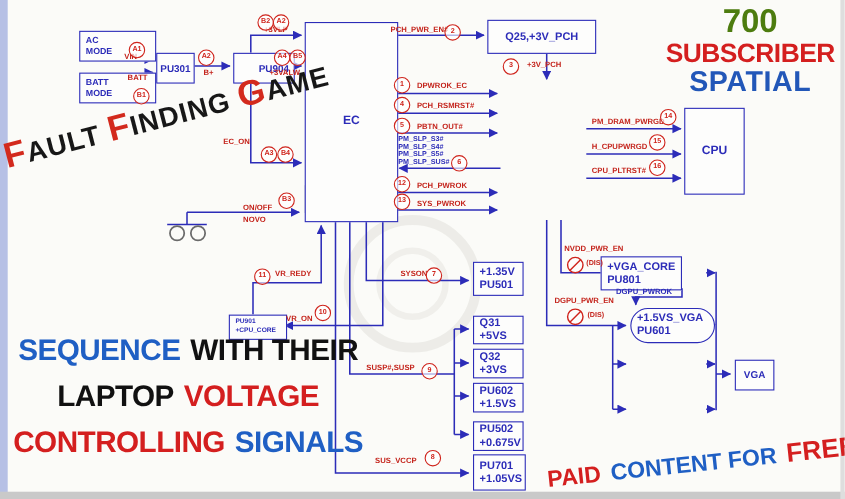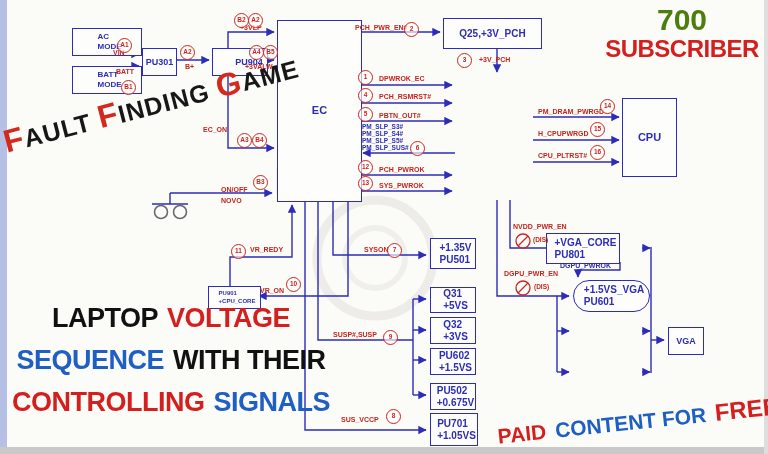--- a/index.html
+++ b/index.html
@@ -5,21 +5,21 @@
   html,body{margin:0;padding:0;background:#e8e8e8;}
   .screen{position:relative;width:768px;height:454px;background:#fbfbf8;overflow:hidden;
           font-family:"Liberation Sans",sans-serif;}
   .strip-left{position:absolute;left:0;top:0;width:7px;height:454px;background:#b6c0e5;}
   .strip-bottom{position:absolute;left:0;top:447px;width:768px;height:7px;background:#c9c9c9;}
   .strip-right{position:absolute;left:764px;top:0;width:4px;height:454px;background:#dedede;}
   .wires{position:absolute;left:0;top:0;}
   .box{position:absolute;border:1.6px solid #2c2cb8;background:#fdfdfc;color:#2c2cb8;
        font-weight:bold;display:flex;align-items:center;justify-content:center;z-index:3;}
   .box span{white-space:pre-line;line-height:1.2;letter-spacing:0;}
-  .ta-l{justify-content:center;padding-left:5px;}
+  .ta-l{justify-content:flex-start;padding-left:5px;}
   .ta-l span{text-align:left;}
   .fs6{font-size:6px;} .fs8{font-size:8px;} .fs85{font-size:10px;} .fs9{font-size:9px;}
   .fs10{font-size:10px;} .fs11{font-size:11px;letter-spacing:.5px;}
   .lbl{position:absolute;color:#c4241c;font-size:7px;font-weight:bold;line-height:1;
        white-space:nowrap;z-index:4;}
   .lbl.blue{color:#2c2cb8;}
   .lbl.tiny{font-size:6.5px;}
   .badge{position:absolute;width:13px;height:13px;border:1.4px solid #cf241c;border-radius:50%;
          color:#cf241c;font-size:6.5px;font-weight:bold;display:flex;align-items:center;
          justify-content:center;background:rgba(255,255,255,.65);z-index:5;line-height:1;}
@@ -242,28 +242,29 @@
   <div class="badge" style="left:590px;top:122px;">15</div>
   <div class="badge" style="left:590px;top:145px;">16</div>
 
   <div class="stamp">
     <span class="cap">F</span><span>AULT </span><span class="cap">F</span><span>INDING </span><span class="cap">G</span><span>AME</span>
   </div>
 
   <div class="promo">
     <div class="n">700</div>
     <div class="sub">SUBSCRIBER</div>
+    <div class="spa">SPATIAL</div>
   </div>
 
   <div class="title">
     <div>
+      <span class="blue sp">SEQUENCE</span><span class="black">WITH THEIR</span>
+    </div>
+    <div>
       <span class="black sp">LAPTOP</span><span class="red">VOLTAGE</span>
-    </div>
-    <div>
-      <span class="blue sp">SEQUENCE</span><span class="black">WITH THEIR</span>
     </div>
     <div>
       <span class="red sp">CONTROLLING</span><span class="blue">SIGNALS</span>
     </div>
   </div>
 
   <div class="footer">
     <span class="red sp">PAID</span><span class="blue sp">CONTENT FOR</span><span class="red big">FREE</span>
   </div>
 

